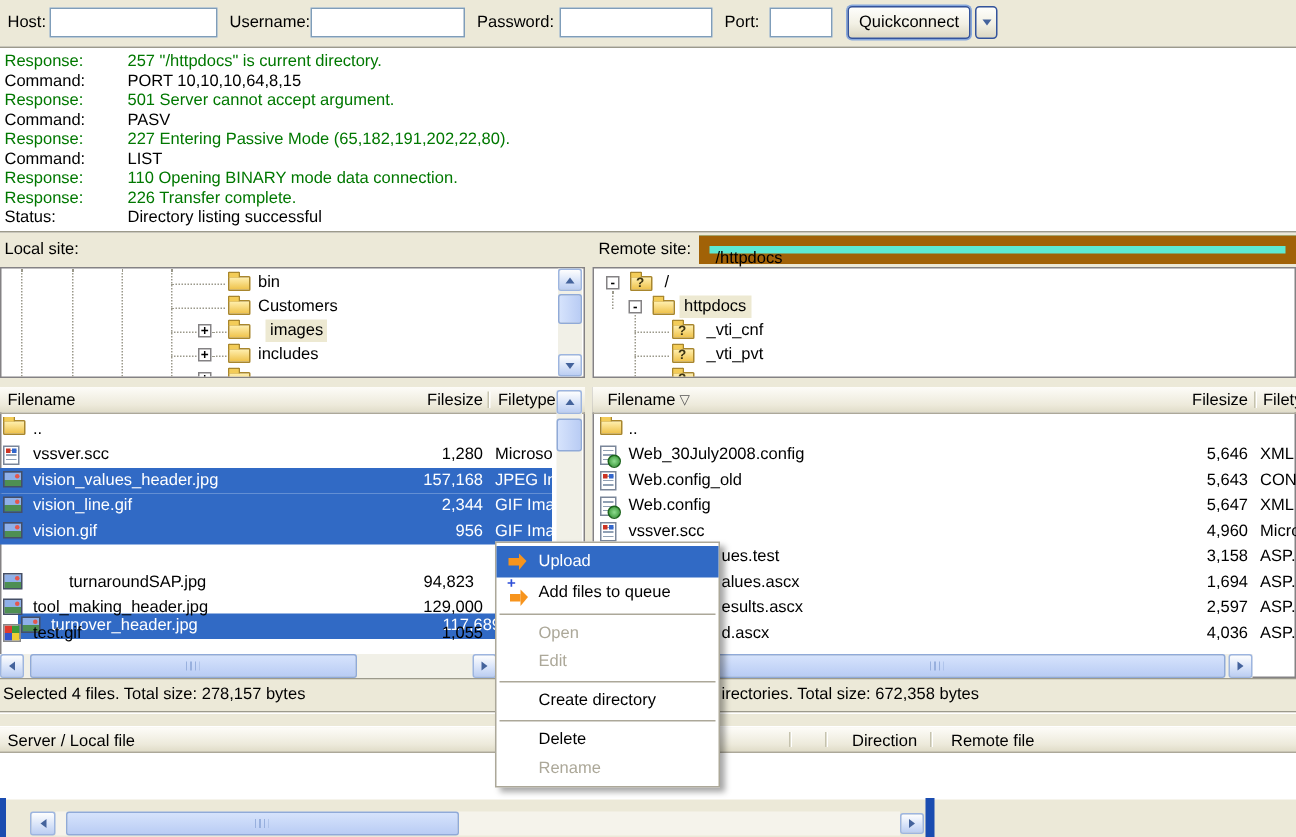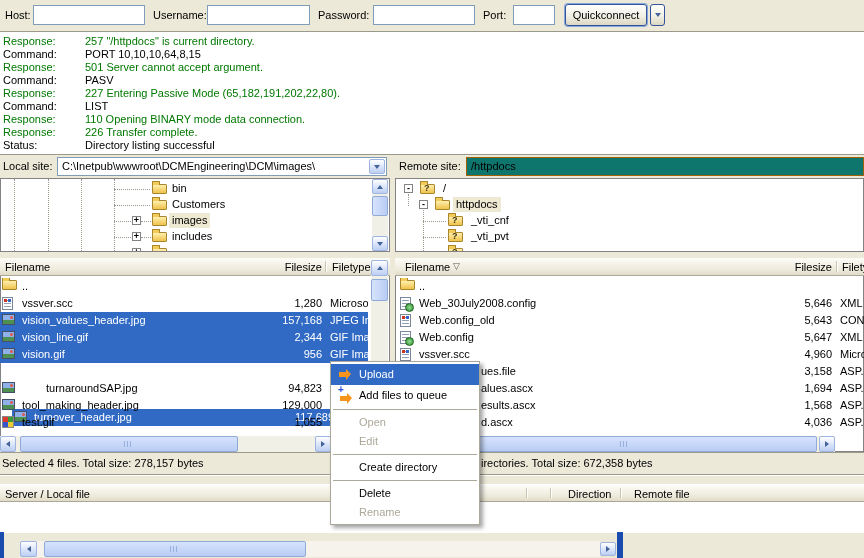--- a/index.html
+++ b/index.html
@@ -132,47 +132,41 @@
         <div style="position: absolute; left: 3px; top: 0px;">Response:</div>
         <div style="position: absolute; left: 85px; top: 0px;">226 Transfer complete.</div>
       </div>
       <div style="position: absolute; left: 0px; top: 107px; width: 864px; height: 13px; color: rgb(0, 0, 0); white-space: nowrap;">
         <div style="position: absolute; left: 3px; top: 0px;">Status:</div>
         <div style="position: absolute; left: 85px; top: 0px;">Directory listing successful</div>
       </div>
     </div>
 
   <span class="lbl" style="left:3px;top:160px">Local site:</span>
-  <div class="abs" style="left:57px;top:157px;width:330px;height:19px;background:#fff;border:1px solid #7F9DB9;box-sizing:border-box">
-    <span class="combo-txt">C:\Inetpub\wwwroot\DCMEngineering\DCM\images\</span>
-    <span class="sb-btn" style="right:1px;top:1px;width:16px;height:15px">
-        <span class="tri down"></span>
-      </span>
-  </div>
   <span class="lbl" style="left:399px;top:160px">Remote site:</span>
-  <div class="abs" style="left:466px;top:157px;width:398px;height:19px;background:#0f766e;border:1px solid #a16207;box-sizing:border-box">
+  <div class="abs" style="left:466px;top:157px;width:398px;height:19px;background:#5eead4;border:7px solid #a16207;box-sizing:border-box">
     <span class="combo-txt">/httpdocs</span>
   </div>
 
   <div class="white-panel" id="local-tree" style="left:0;top:178px;width:390px;height:74px">
       <div class="vdots" style="left: 13px; top: 0px; height: 74px;"></div>
       <div class="vdots" style="left: 47px; top: 0px; height: 74px;"></div>
       <div class="vdots" style="left: 80px; top: 0px; height: 74px;"></div>
       <div class="vdots" style="left: 113px; top: 0px; height: 74px;"></div>
       <div class="hdots" style="left: 113px; top: 10px; width: 36px;"></div>
       <div class="fold" style="left: 151px; top: 5px;"></div>
       <div class="tlabel" style="left: 168px; top: 2px;">bin</div>
       <div class="hdots" style="left: 113px; top: 26px; width: 36px;"></div>
       <div class="fold" style="left: 151px; top: 21px;"></div>
       <div class="tlabel" style="left: 168px; top: 18px;">Customers</div>
       <div class="hdots" style="left: 113px; top: 42px; width: 17px;"></div>
       <div class="expand" style="left: 131px; top: 37px;">+</div>
       <div class="hdots" style="left: 140px; top: 42px; width: 10px;"></div>
       <div class="fold" style="left: 151px; top: 37px;"></div>
-      <div class="tlabel tsel" style="left: 168px; top: 34px;">images</div>
+      <div class="tlabel tsel" style="left: 176px; top: 34px;">images</div>
       <div class="hdots" style="left: 113px; top: 58px; width: 17px;"></div>
       <div class="expand" style="left: 131px; top: 53px;">+</div>
       <div class="hdots" style="left: 140px; top: 58px; width: 10px;"></div>
       <div class="fold" style="left: 151px; top: 53px;"></div>
       <div class="tlabel" style="left: 168px; top: 50px;">includes</div>
       <div class="expand" style="left: 131px; top: 69px;">+</div>
       <div class="fold" style="left: 151px; top: 69px;"></div>
       <div class="tlabel" style="left: 168px; top: 66px;"></div>
     </div>
   <div class="abs" style="left:372px;top:179px;width:16px;height:72px">
@@ -241,21 +235,21 @@
         <div class="tp" style="left: 330px;">GIF Ima</div>
       </div>
       <div class="row sel" style="left: 12px; top: 85px; width: 368px; margin-top: 46px;">
         <div class="iimg" style="left: 2px; top: 2px;"></div>
         <div class="nm" style="left: 22px;">turnover_header.jpg</div>
         <div class="sz" style="right: 46px; width: 70px;">117,689</div>
       </div>
       <div class="row" style="left: 0px; top: 102px; width: 368px;">
         <div class="iimg" style="left: 2px; top: 2px;"></div>
         <div class="nm" style="left: 22px; margin-left: 24px;">turnaroundSAP.jpg</div>
-        <div class="sz" style="right: 46px; width: 70px;">94,823</div>
+        <div class="sz" style="right: 52px; width: 70px;">94,823</div>
       </div>
       <div class="row" style="left: 0px; top: 119px; width: 368px;">
         <div class="iimg" style="left: 2px; top: 2px;"></div>
         <div class="nm" style="left: 22px;">tool_making_header.jpg</div>
         <div class="sz" style="right: 46px; width: 70px;">129,000</div>
       </div>
       <div class="row" style="left: 0px; top: 136px; width: 368px;">
         <div class="itest" style="left: 2px; top: 2px;"></div>
         <div class="nm" style="left: 22px;">test.gif</div>
         <div class="sz" style="right: 46px; width: 70px;">1,055</div>
@@ -313,32 +307,32 @@
         <div class="sz" style="right: 32px; width: 70px;">5,647</div>
         <div class="tp" style="left: 441px;">XML C</div>
       </div>
       <div class="row" style="left: 0px; top: 68px; width: 465px;">
         <div class="doc scc" style="left: 1px; top: 2px;"></div>
         <div class="nm" style="left: 20px;">vssver.scc</div>
         <div class="sz" style="right: 32px; width: 70px;">4,960</div>
         <div class="tp" style="left: 441px;">Micro</div>
       </div>
       <div class="row" style="left: 0px; top: 85px; width: 465px;">
-        <div class="nm" style="left: 82px;">ues.file</div>
+        <div class="nm" style="left: 82px;">ues.test</div>
         <div class="sz" style="right: 32px; width: 70px;">3,158</div>
         <div class="tp" style="left: 441px;">ASP.N</div>
       </div>
       <div class="row" style="left: 0px; top: 102px; width: 465px;">
         <div class="nm" style="left: 82px;">alues.ascx</div>
         <div class="sz" style="right: 32px; width: 70px;">1,694</div>
         <div class="tp" style="left: 441px;">ASP.N</div>
       </div>
       <div class="row" style="left: 0px; top: 119px; width: 465px;">
         <div class="nm" style="left: 82px;">esults.ascx</div>
-        <div class="sz" style="right: 32px; width: 70px;">1,568</div>
+        <div class="sz" style="right: 32px; width: 70px;">2,597</div>
         <div class="tp" style="left: 441px;">ASP.N</div>
       </div>
       <div class="row" style="left: 0px; top: 136px; width: 465px;">
         <div class="nm" style="left: 82px;">d.ascx</div>
         <div class="sz" style="right: 32px; width: 70px;">4,036</div>
         <div class="tp" style="left: 441px;">ASP.N</div>
       </div>
     </div>
   <div class="abs" style="left:399px;top:436px;width:436px;height:16px">
     <div class="sb-track" style="left:0;top:0;right:0;bottom:0"></div>

